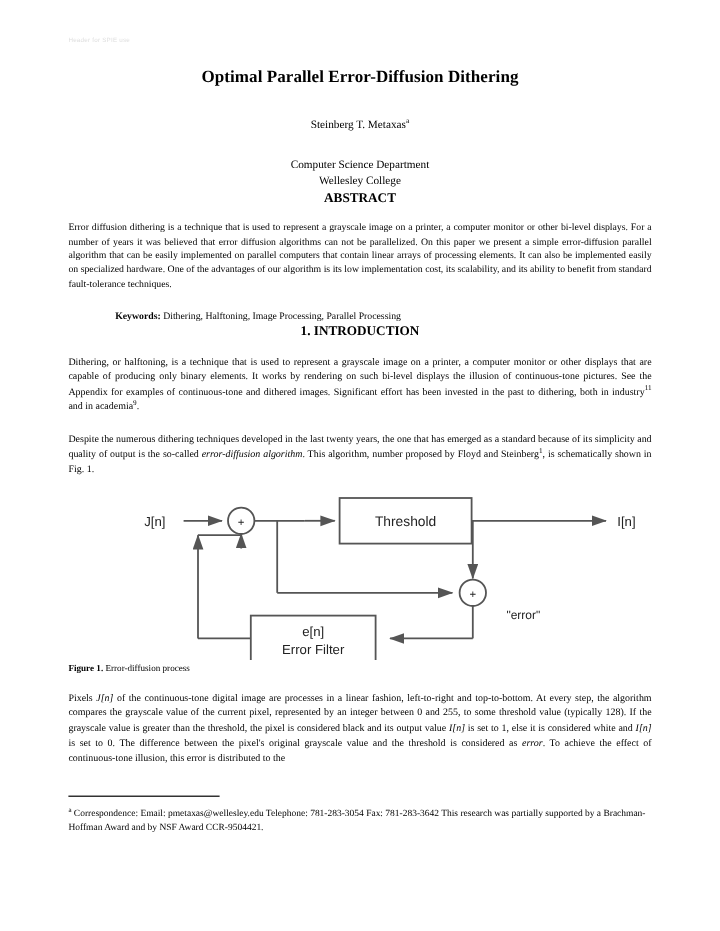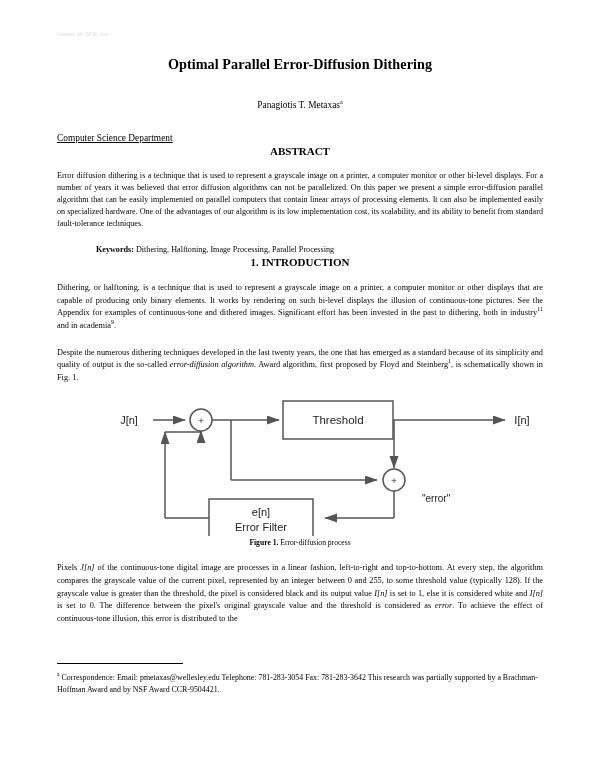--- a/index.html
+++ b/index.html
@@ -49,24 +49,24 @@
     text-align: center;
     font-size: 9.4px;
     margin-top: 27px;
   }
   .author sup {
     font-size: 6.2px;
     vertical-align: super;
     line-height: 0;
   }
   .affiliation {
+    text-align: center;
     font-size: 9.4px;
     margin-top: 22px;
     line-height: 1.42;
-    text-decoration: underline;
   }
   h2.section-heading {
     font-size: 11px;
     font-weight: bold;
     text-align: center;
     margin: 0;
     padding: 0;
   }
   .abstract-heading {
     margin-top: 22px;
@@ -113,21 +113,21 @@
     height: 152px;
     margin-top: 12px;
   }
   .diag {
     position: absolute;
     left: 0;
     top: 0;
   }
   .figure-caption {
     font-size: 7.6px;
-    text-align: center;
+    text-align: left;
     margin-top: 2px;
   }
   .figure-caption b {
     font-weight: bold;
   }
 
   
   .footnote-area {
     position: absolute;
     left: 57px;
@@ -156,41 +156,42 @@
 
 <div class="page">
 
   <div class="spie-header">Header for SPIE use</div>
 
   <div class="content">
 
     <h1 class="title">Optimal Parallel Error-Diffusion Dithering</h1>
 
     <div class="author">
-      <span>Panagiotis T. Metaxas</span><sup>a</sup>
+      <span>Steinberg T. Metaxas</span><sup>a</sup>
     </div>
 
     <div class="affiliation">
       <div>Computer Science Department</div>
+      <div>Wellesley College</div>
     </div>
 
     <h2 class="section-heading abstract-heading">ABSTRACT</h2>
 
     <div class="abstract-body">Error diffusion dithering is a technique that is used to represent a grayscale image on a printer, a computer monitor or other bi-level displays.  For a number of years it was believed that error diffusion algorithms can not be parallelized. On this paper we present a simple error-diffusion parallel algorithm that can be easily implemented on parallel computers that contain linear arrays of processing elements. It can also be implemented easily on specialized hardware. One of the advantages of our algorithm is its low implementation cost, its scalability, and its ability to benefit from standard fault-tolerance techniques.</div>
 
     <div class="keywords">
       <b>Keywords:</b>
       <span>Dithering, Halftoning, Image Processing, Parallel Processing</span>
     </div>
 
     <h2 class="section-heading intro-heading">1.  INTRODUCTION</h2>
 
     <p class="body-par"><span>Dithering, or halftoning, is a technique that is used to represent a grayscale image on a printer, a computer monitor or other displays that are capable of producing only binary elements.  It works by rendering on such bi-level displays the illusion of continuous-tone pictures. See the Appendix for examples of continuous-tone and dithered images.  Significant effort has been invested in the past to dithering, both in industry</span><sup>11</sup><span> and in academia</span><sup>9</sup><span>.</span></p>
 
-    <p class="body-par"><span>Despite the numerous dithering techniques developed in the last twenty years, the one that has emerged as a standard because of its simplicity and quality of output is the so-called </span><i>error-diffusion algorithm</i><span>. Award algorithm, first proposed by Floyd and Steinberg</span><sup>1</sup><span>, is schematically shown in Fig. 1.</span></p>
+    <p class="body-par"><span>Despite the numerous dithering techniques developed in the last twenty years, the one that has emerged as a standard because of its simplicity and quality of output is the so-called </span><i>error-diffusion algorithm</i><span>. This algorithm, number proposed by Floyd and Steinberg</span><sup>1</sup><span>, is schematically shown in Fig. 1.</span></p>
 
     <div class="figure-wrap">
       <svg class="diag" width="486" height="140" viewBox="0 0 486 140">
         <defs>
           <marker id="arrow" markerWidth="9" markerHeight="9" refX="8" refY="3" orient="auto" markerUnits="strokeWidth">
             <path d="M0,0 L0,6 L8.5,3 z" fill="#555555"></path>
           </marker>
         </defs>
         <g stroke="#555555" stroke-width="1.5" fill="none">
 

